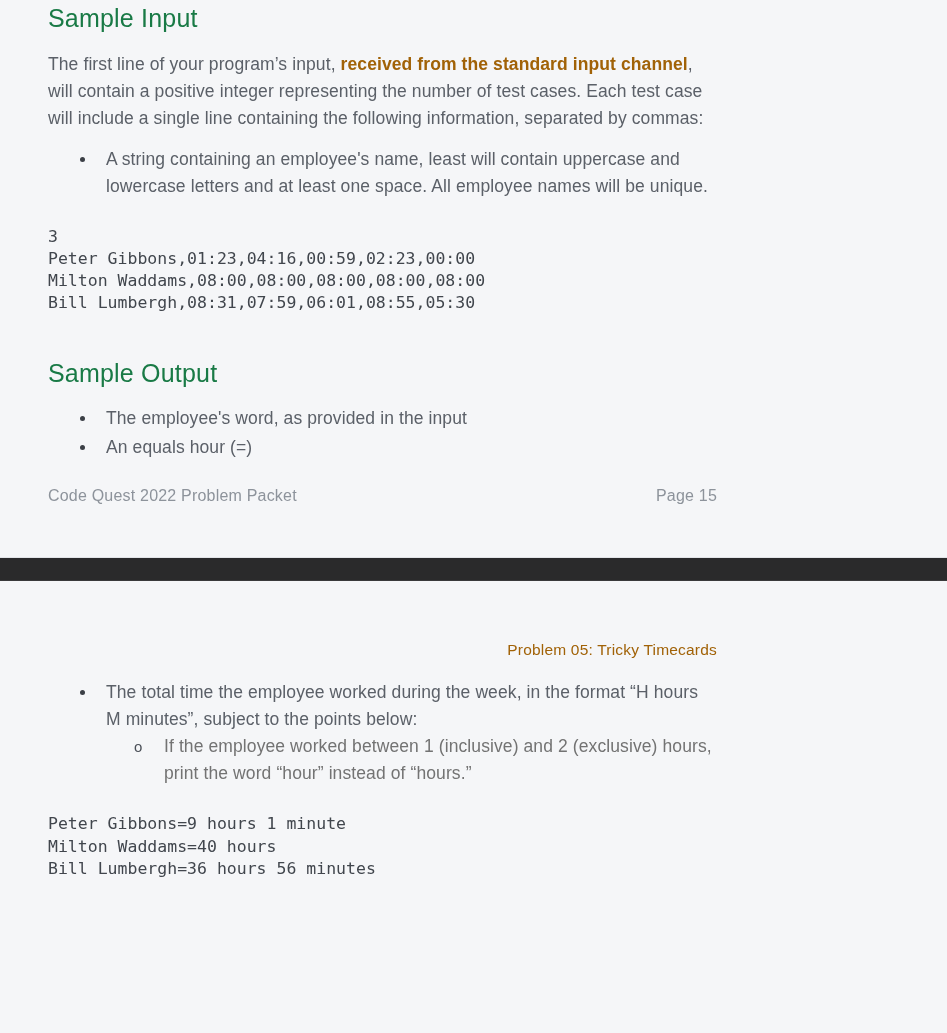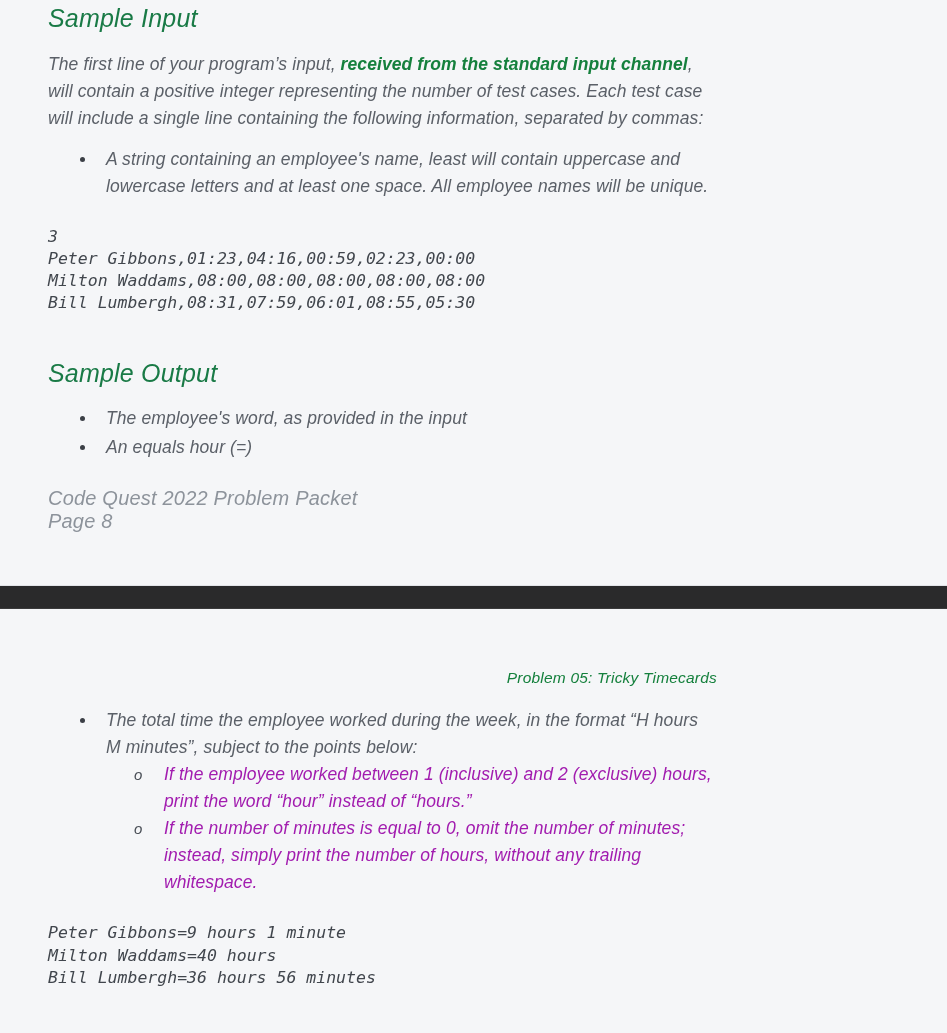--- a/index.html
+++ b/index.html
@@ -14,21 +14,20 @@
     color: #5b6068;
     overflow: hidden;
     position: relative;
   }
   .page {
     position: relative;
     background: #f5f6f8;
     padding: 0 48px;
     box-sizing: border-box;
     width: 765px;
-    font-style: italic;
   }
   .page-one { padding-top: 4px; }
 
   h2.section-heading {
     color: #197a46;
     font-size: 25px;
     font-weight: normal;
     letter-spacing: 0.2px;
     margin: 0 0 18px 0;
     line-height: 1.15;
@@ -38,21 +37,21 @@
   p.body-text {
     font-size: 17.5px;
     line-height: 27px;
     margin: 0 0 14px 0;
     color: #5b6068;
     letter-spacing: 0.1px;
   }
   p.body-text b,
   .strong {
     font-weight: bold;
-    color: #15803d;
+    color: #a16207;
   }
 
   ul.bullets {
     list-style: none;
     margin: 0 0 16px 0;
     padding: 0;
   }
   ul.bullets > li {
     position: relative;
     padding-left: 58px;
@@ -75,21 +74,21 @@
   ul.sub-bullets {
     list-style: none;
     margin: 0;
     padding: 0;
   }
   ul.sub-bullets > li {
     position: relative;
     padding-left: 58px;
     font-size: 17.5px;
     line-height: 27px;
-    color: #a21caf;
+    color: #737373;
     margin-bottom: 0;
     letter-spacing: 0.1px;
   }
   ul.sub-bullets > li::before {
     content: "o";
     position: absolute;
     left: 28px;
     top: 0;
     font-size: 15px;
     line-height: 27px;
@@ -107,42 +106,41 @@
     white-space: pre;
     letter-spacing: 0px;
   }
   .code-gap-top { height: 10px; }
   .code-gap-bottom { height: 20px; }
 
   .footer {
     display: flex;
     justify-content: space-between;
     align-items: baseline;
-    font-size: 20px;
+    font-size: 16px;
     color: #8d939b;
     letter-spacing: 0.2px;
     padding-top: 10px;
-    flex-direction: column;
   }
 
   .page-break {
     height: 24px;
     background: #2a2a2b;
     width: 100%;
     margin-top: 52px;
     border-top: 1px solid #e2e4e8;
     border-bottom: 1px solid #3a3a3b;
     box-sizing: border-box;
   }
 
   .page-two { padding-top: 0; }
   .page-header {
     text-align: right;
     font-size: 15.5px;
-    color: #15803d;
+    color: #a16207;
     letter-spacing: 0.2px;
     padding-top: 60px;
     padding-bottom: 20px;
   }
 </style>
 </head>
 <body>
 
 <div class="page page-one">
 
@@ -166,36 +164,35 @@
   <h2 class="section-heading">Sample Output</h2>
 
 
   <ul class="bullets">
     <li>The employee's word, as provided in the input</li>
     <li>An equals hour (=)</li>
   </ul>
 
   <div class="footer">
     <span>Code Quest 2022 Problem Packet</span>
-    <span>Page 8</span>
+    <span>Page 15</span>
   </div>
 </div>
 
 <div class="page-break"></div>
 
 <div class="page page-two">
 
   <div class="page-header">Problem 05: Tricky Timecards</div>
 
   <ul class="bullets">
     <li>
       <span>The total time the employee worked during the week, in the format “H hours M minutes”, subject to the points below:</span>
       <ul class="sub-bullets sub-wrap">
         <li>If the employee worked between 1 (inclusive) and 2 (exclusive) hours, print the word “hour” instead of “hours.”</li>
-        <li>If the number of minutes is equal to 0, omit the number of minutes; instead, simply print the number of hours, without any trailing whitespace.</li>
       </ul>
     </li>
   </ul>
 
   <div class="code-gap-top"></div>
   <pre class="code-block">Peter Gibbons=9 hours 1 minute
 Milton Waddams=40 hours
 Bill Lumbergh=36 hours 56 minutes</pre>
 </div>
 

